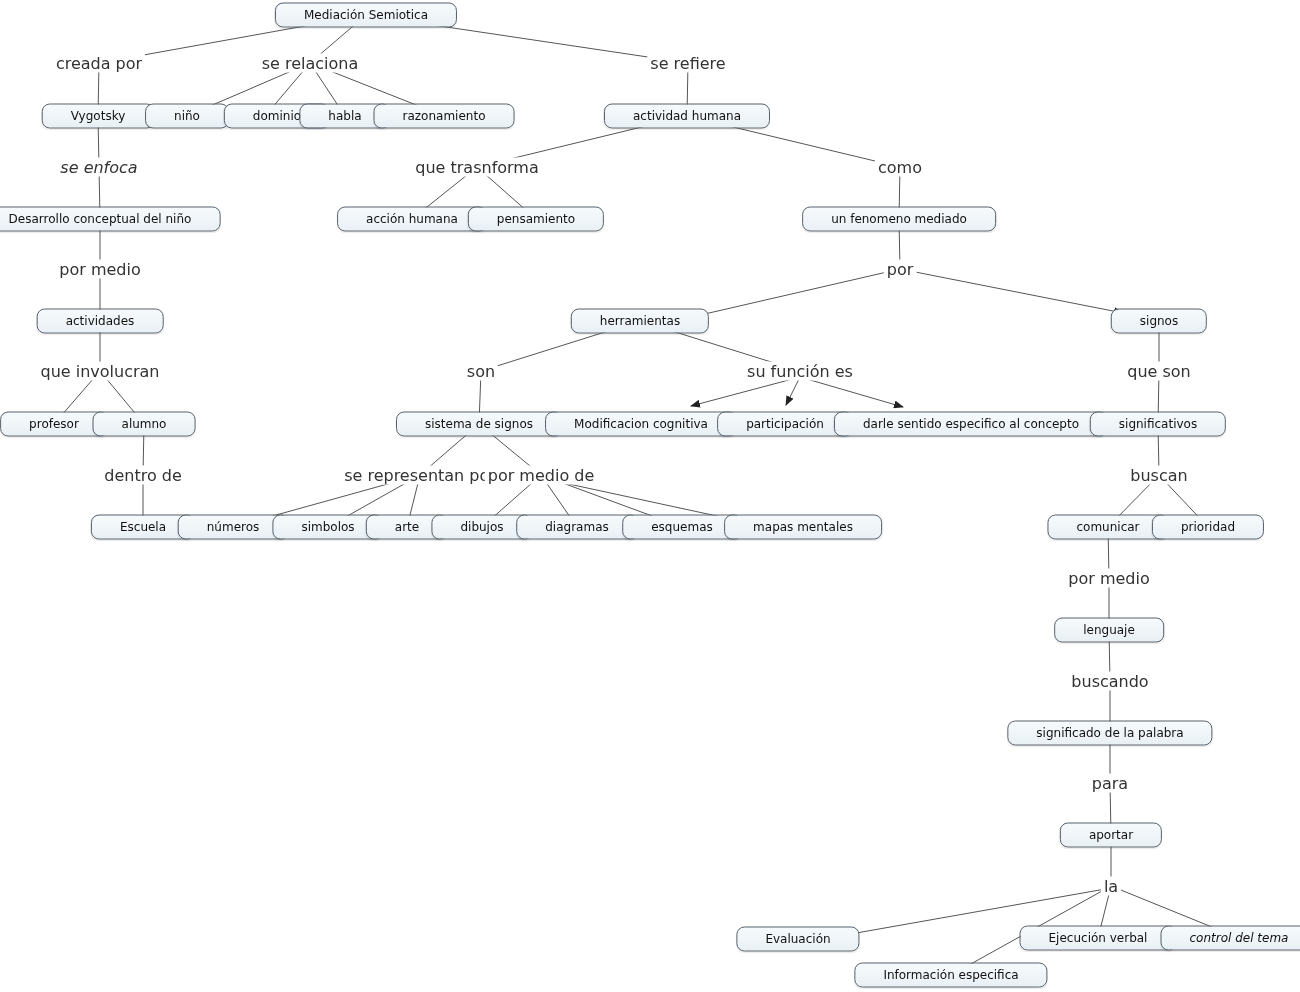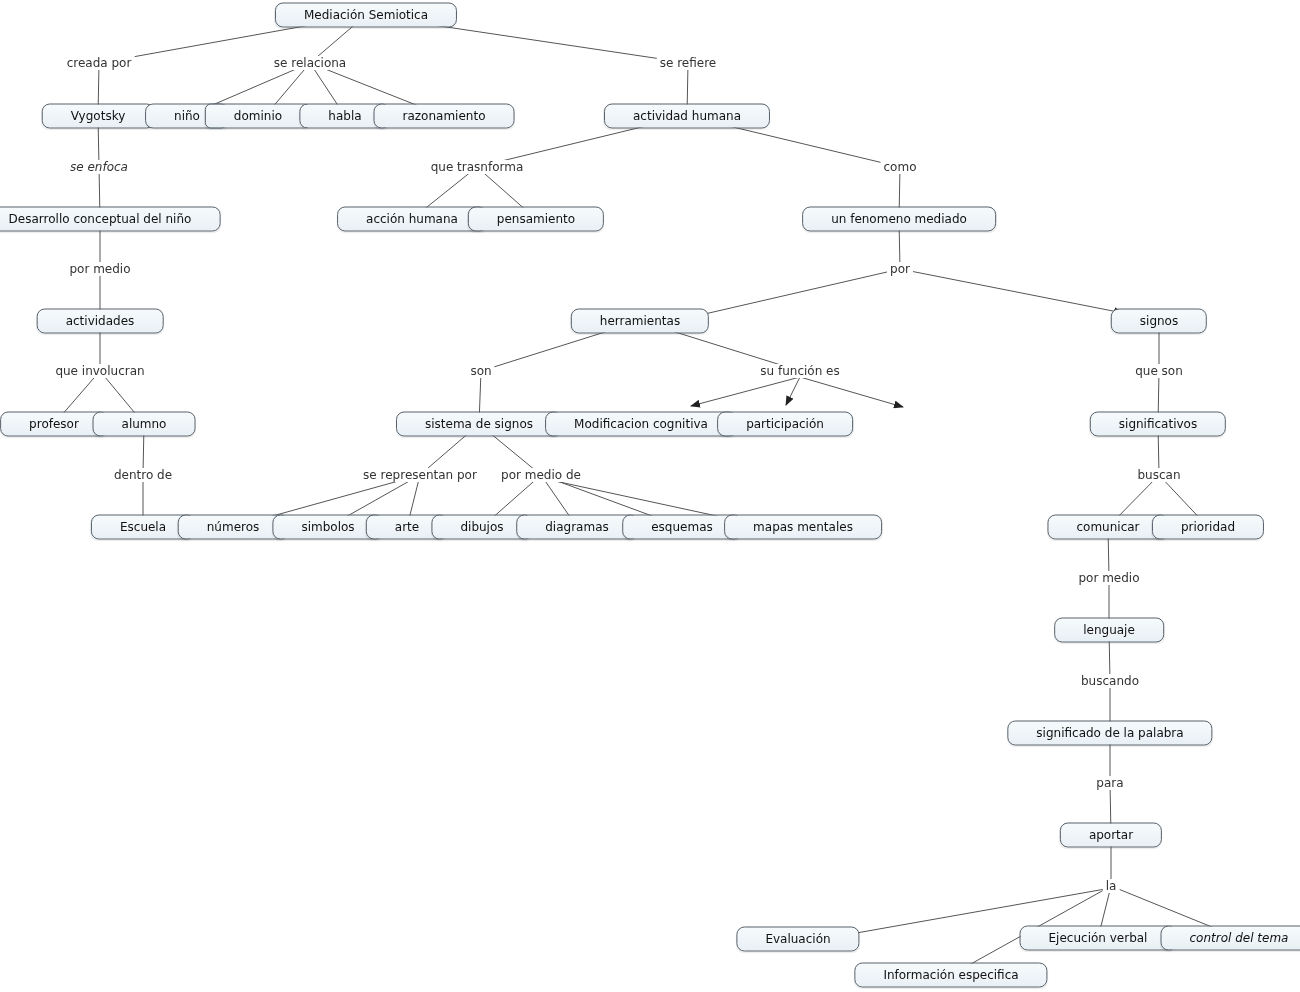--- a/index.html
+++ b/index.html
@@ -25,21 +25,21 @@
     line-height:1.25;
     color:var(--node-text,#111);
     white-space:nowrap;
     z-index:3;
     box-shadow:0 1px 1px rgba(0,0,0,0.08);
     cursor:default;
   }
   .link-label{
     position:absolute;
     transform:translate(-50%,-50%);
-    font-size:12px;
+    font-size:16px;
     color:var(--label-text,#333);
     background:var(--canvas-bg,#fff);
     padding:0 3px;
     white-space:nowrap;
     z-index:2;
   }
   .edge{
     stroke:var(--line,#555);
     stroke-width:1;
   }
@@ -109,36 +109,37 @@
       <line x1="1111" y1="835" x2="1111" y2="886" class="edge"></line>
       <line x1="1111" y1="888" x2="845" y2="935" class="edge" marker-end="url(#arrowhead)"></line>
       <line x1="1111" y1="886" x2="951" y2="975" class="edge"></line>
       <line x1="1111" y1="886" x2="1098" y2="938" class="edge"></line>
       <line x1="1111" y1="886" x2="1239" y2="938" class="edge"></line>
     </svg>
 
 <div class="node" style="left: 366px; top: 15px;">Mediación Semiotica</div>
     <div class="node" style="left: 98px; top: 116px;">Vygotsky</div>
     <div class="node" style="left: 187px; top: 116px;">niño</div>
-    <div class="node" style="left: 258px; top: 116px; border-radius: 6px;">dominio</div>
+    <div class="node" style="left: 277px; top: 116px;">dominio</div>
     <div class="node" style="left: 345px; top: 116px;">habla</div>
     <div class="node" style="left: 444px; top: 116px;">razonamiento</div>
     <div class="node" style="left: 687px; top: 116px;">actividad humana</div>
     <div class="node" style="left: 100px; top: 219px;">Desarrollo conceptual del niño</div>
     <div class="node" style="left: 412px; top: 219px;">acción humana</div>
     <div class="node" style="left: 536px; top: 219px;">pensamiento</div>
     <div class="node" style="left: 899px; top: 219px;">un fenomeno mediado</div>
     <div class="node" style="left: 100px; top: 321px;">actividades</div>
     <div class="node" style="left: 640px; top: 321px;">herramientas</div>
     <div class="node" style="left: 1159px; top: 321px;">signos</div>
     <div class="node" style="left: 54px; top: 424px;">profesor</div>
     <div class="node" style="left: 144px; top: 424px;">alumno</div>
     <div class="node" style="left: 479px; top: 424px;">sistema de signos</div>
     <div class="node" style="left: 641px; top: 424px;">Modificacion cognitiva</div>
     <div class="node" style="left: 785px; top: 424px;">participación</div>
+    <div class="node" style="left: 971px; top: 424px;">darle sentido especifico al concepto</div>
     <div class="node" style="left: 1158px; top: 424px;">significativos</div>
     <div class="node" style="left: 143px; top: 527px;">Escuela</div>
     <div class="node" style="left: 233px; top: 527px;">números</div>
     <div class="node" style="left: 328px; top: 527px;">simbolos</div>
     <div class="node" style="left: 407px; top: 527px;">arte</div>
     <div class="node" style="left: 482px; top: 527px;">dibujos</div>
     <div class="node" style="left: 577px; top: 527px;">diagramas</div>
     <div class="node" style="left: 682px; top: 527px;">esquemas</div>
     <div class="node" style="left: 803px; top: 527px;">mapas mentales</div>
     <div class="node" style="left: 1108px; top: 527px;">comunicar</div>

